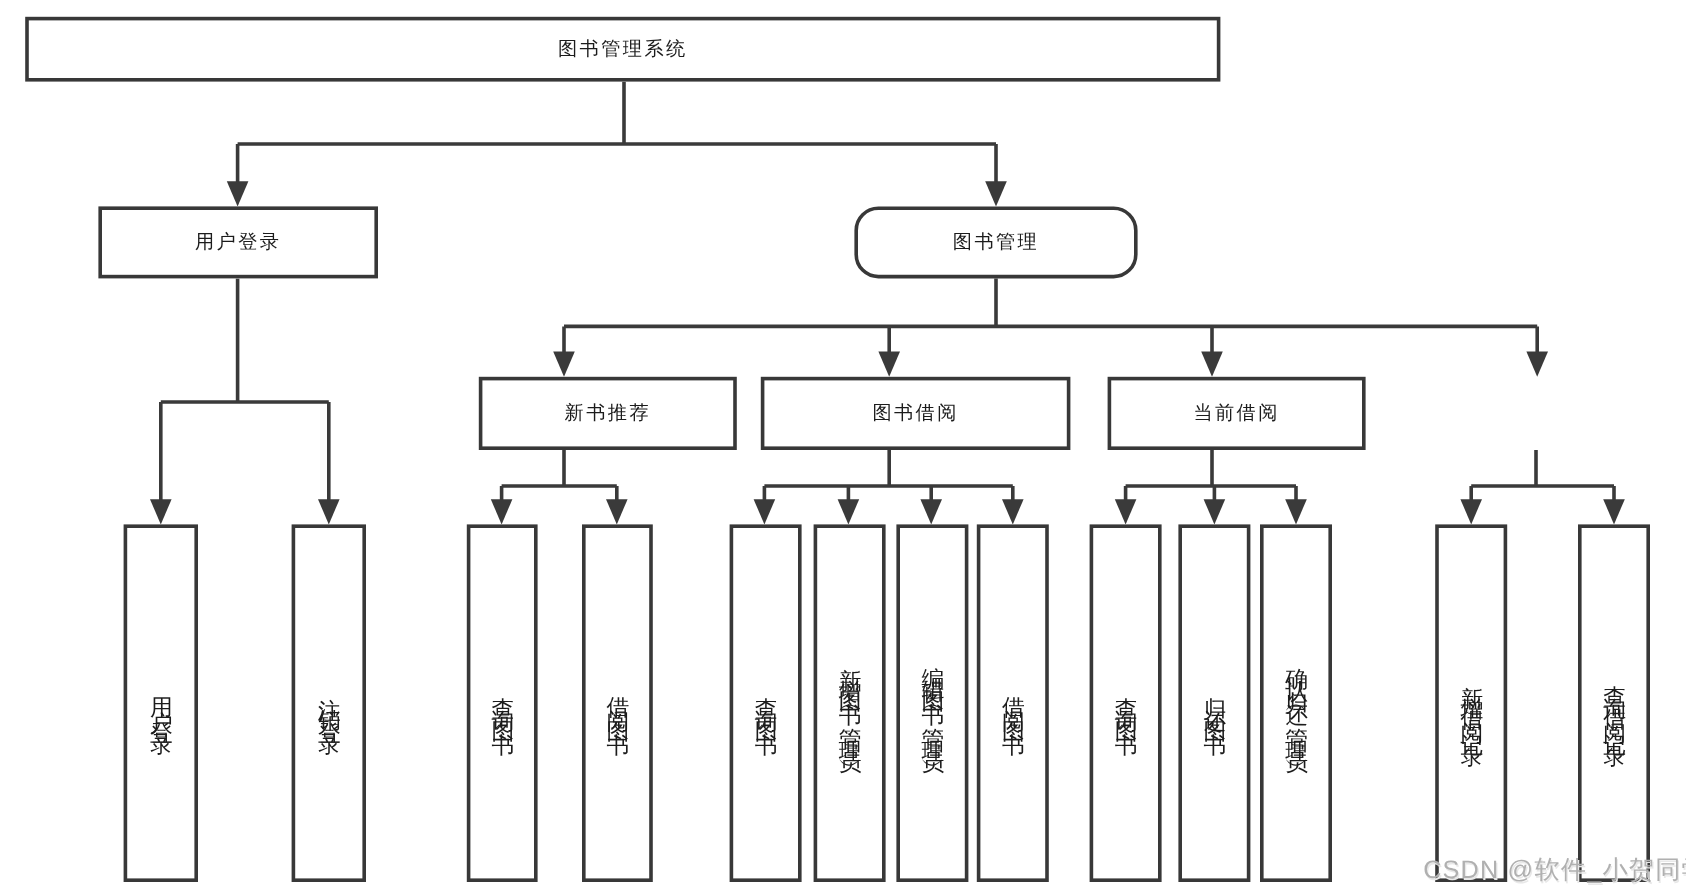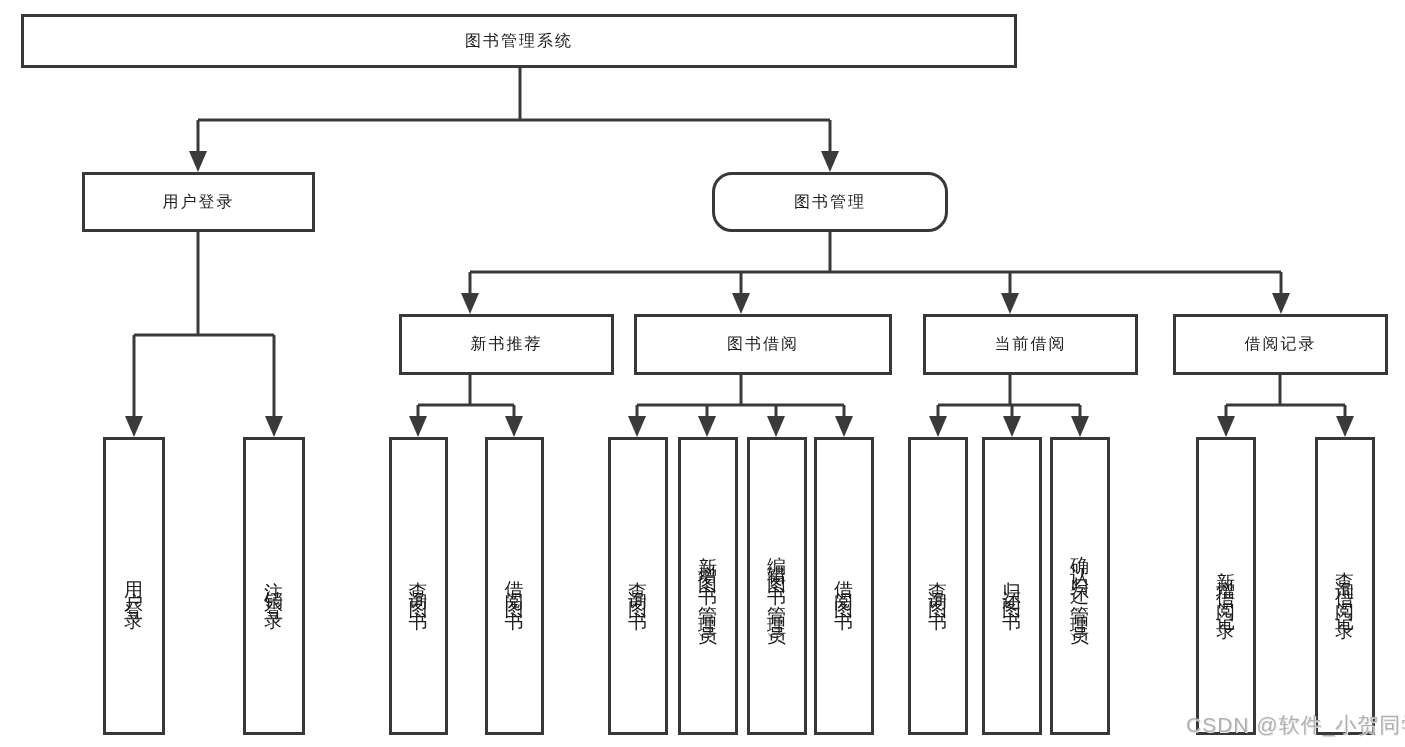--- a/index.html
+++ b/index.html
@@ -129,23 +129,20 @@
 
   <div class="hbox n-l3-0">
     <span>新书推荐</span>
   </div>
   <div class="hbox n-l3-1">
     <span>图书借阅</span>
   </div>
   <div class="hbox n-l3-2">
     <span>当前借阅</span>
   </div>
-  <div class="hbox n-l3-3">
-    <span>借阅记录</span>
-  </div>
 
   <div class="vbox leaf n-g1-0">
     <span class="vtext">用户登录</span>
   </div>
   <div class="vbox leaf n-g1-1">
     <span class="vtext">注销登录</span>
   </div>
 
   <div class="vbox leaf n-g2-0">
     <span class="vtext">查询图书</span>

